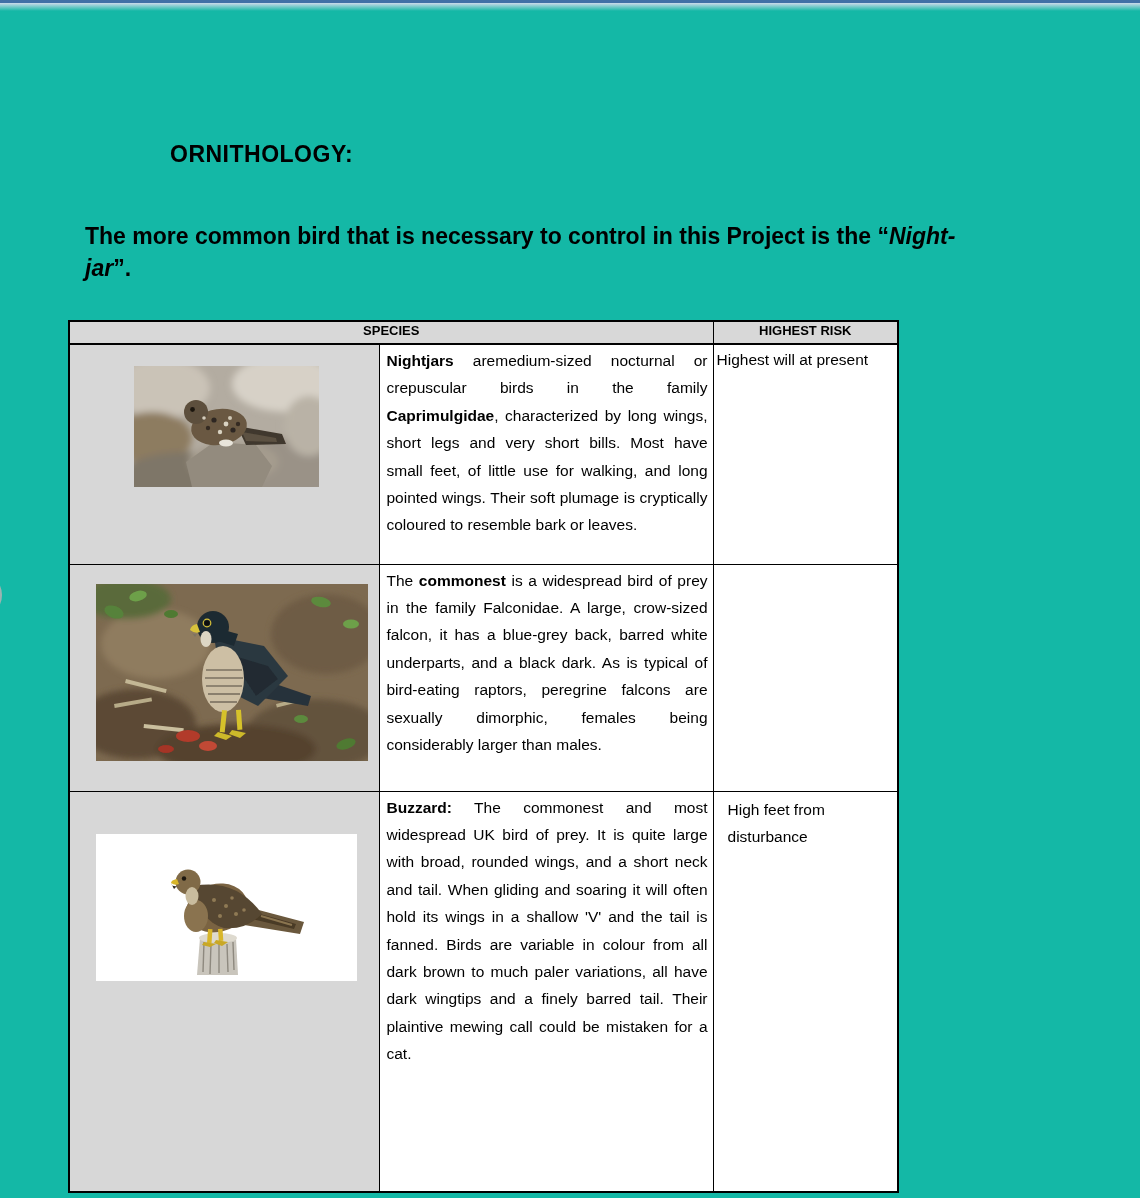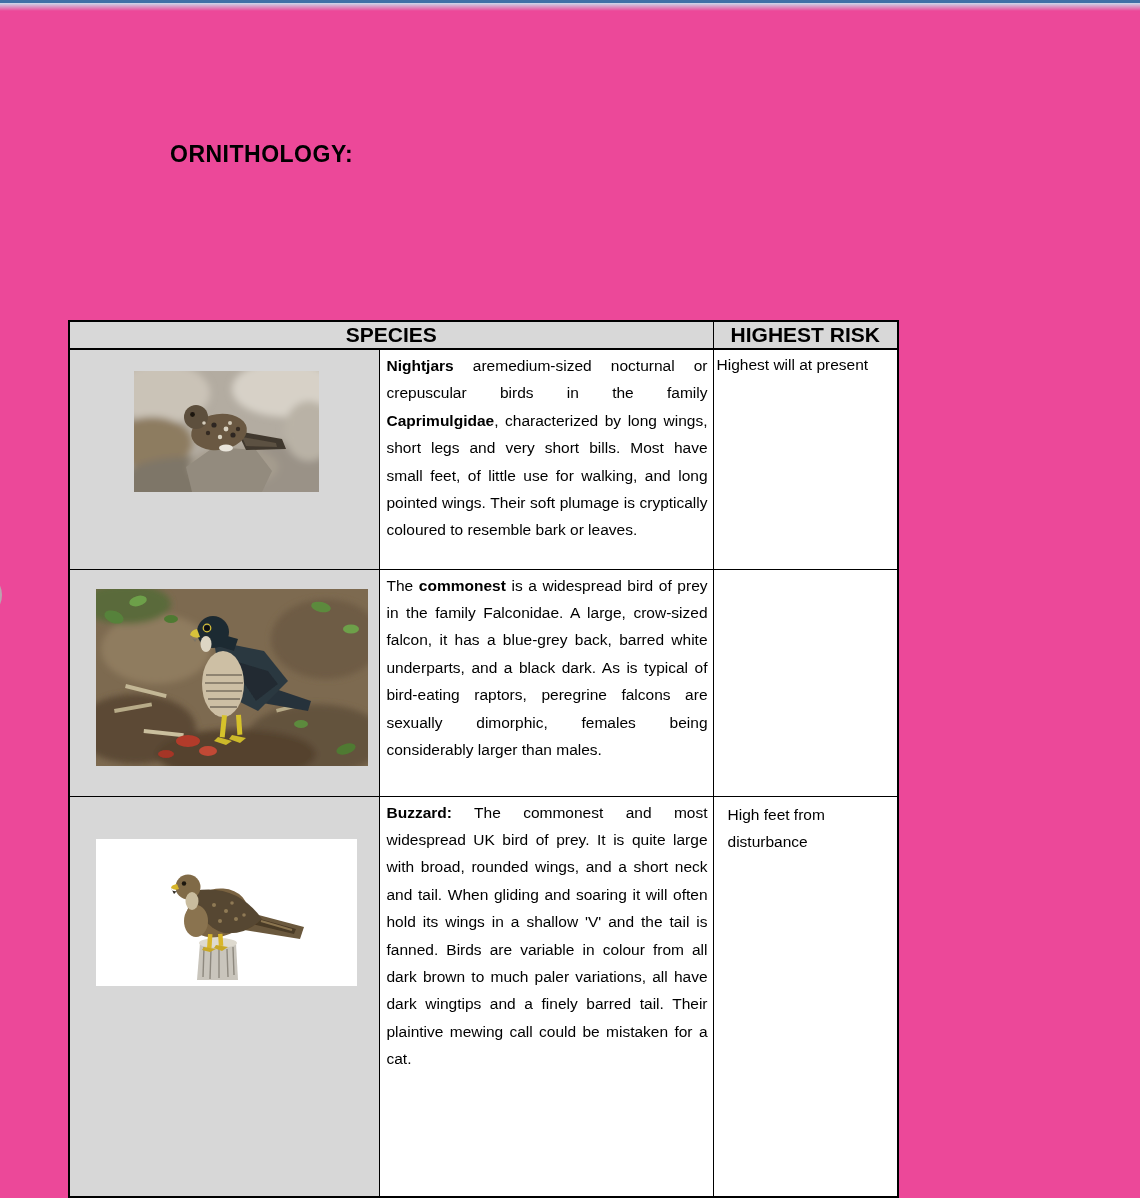--- a/index.html
+++ b/index.html
@@ -4,21 +4,21 @@
 <style>
   * { margin: 0; padding: 0; box-sizing: border-box; }
   html, body {
     width: 1140px; height: 1198px;
     background: #ffffff;
     font-family: "Liberation Sans", "DejaVu Sans", sans-serif;
     color: #000;
     overflow: hidden;
     position: relative;
   }
-  .page { position: absolute; inset: 0; background: #ec4899; }
+  .page { position: absolute; inset: 0; background: #14b8a6; }
 
   
   .top-bar { position: absolute; top: 0; left: 0; width: 100%; height: 3px; background: #4170a6; }
   .top-bar-fade { position: absolute; top: 3px; left: 0; width: 100%; height: 8px;
     background: linear-gradient(#ccd9ea, rgba(255,255,255,0)); }
 
   
   .nav-arc { position: absolute; left: -44px; top: 572px; width: 46px; height: 46px;
     border-radius: 50%; border: 3px solid #b3b3b3; background: #fafafa; opacity: .85; }
 
@@ -31,21 +31,21 @@
 
   table.species-table { position: absolute; left: 68px; top: 320px;
     border-collapse: collapse; table-layout: fixed; width: 829px;
     font-size: 15.5px; }
   .species-table col.c-img  { width: 310px; }
   .species-table col.c-desc { width: 334px; }
   .species-table col.c-risk { width: 185px; }
   .species-table th, .species-table td { border: 1.5px solid #000; vertical-align: top; }
   .species-table { border: 2px solid #000; }
   .species-table th { background: #d8d8d8; font-weight: bold; text-align: center;
-    height: 23px; padding: 1px 2px; border-bottom: 2px solid #000; font-size: 21px; }
+    height: 23px; padding: 1px 2px; border-bottom: 2px solid #000; font-size: 13px; }
   td.img-cell { background: #d7d7d7; padding: 0; }
   td.desc-cell { background: #fff; padding: 2px 5px 2px 7px;
     line-height: 27.4px; text-align: justify; }
   td.desc-cell .b { font-weight: bold; }
   td.risk-cell { background: #fff; padding: 1px 4px 1px 3px; line-height: 27px; }
   td.risk-cell.indent { padding-left: 14px; padding-top: 4px; }
   tr.row-nightjar  td { height: 220px; margin-left: 23px; }
   tr.row-peregrine td { height: 227px; }
   tr.row-buzzard   td { height: 401px; }
 
@@ -59,20 +59,21 @@
 
 <div class="page">
 
   <div class="top-bar"></div>
   <div class="top-bar-fade"></div>
 
   <div class="nav-arc"></div>
 
   <h1 class="heading">ORNITHOLOGY:</h1>
 
+  <p class="intro"><span>The more common bird that is necessary to control in this Project is the “</span><span class="em">Night-</span><br><span class="em">jar</span><span>”.</span></p>
 
   <table class="species-table">
     <colgroup>
         <col class="c-img">
         <col class="c-desc">
         <col class="c-risk">
       </colgroup>
     <thead>
       <tr>
         <th colspan="2">SPECIES</th>

